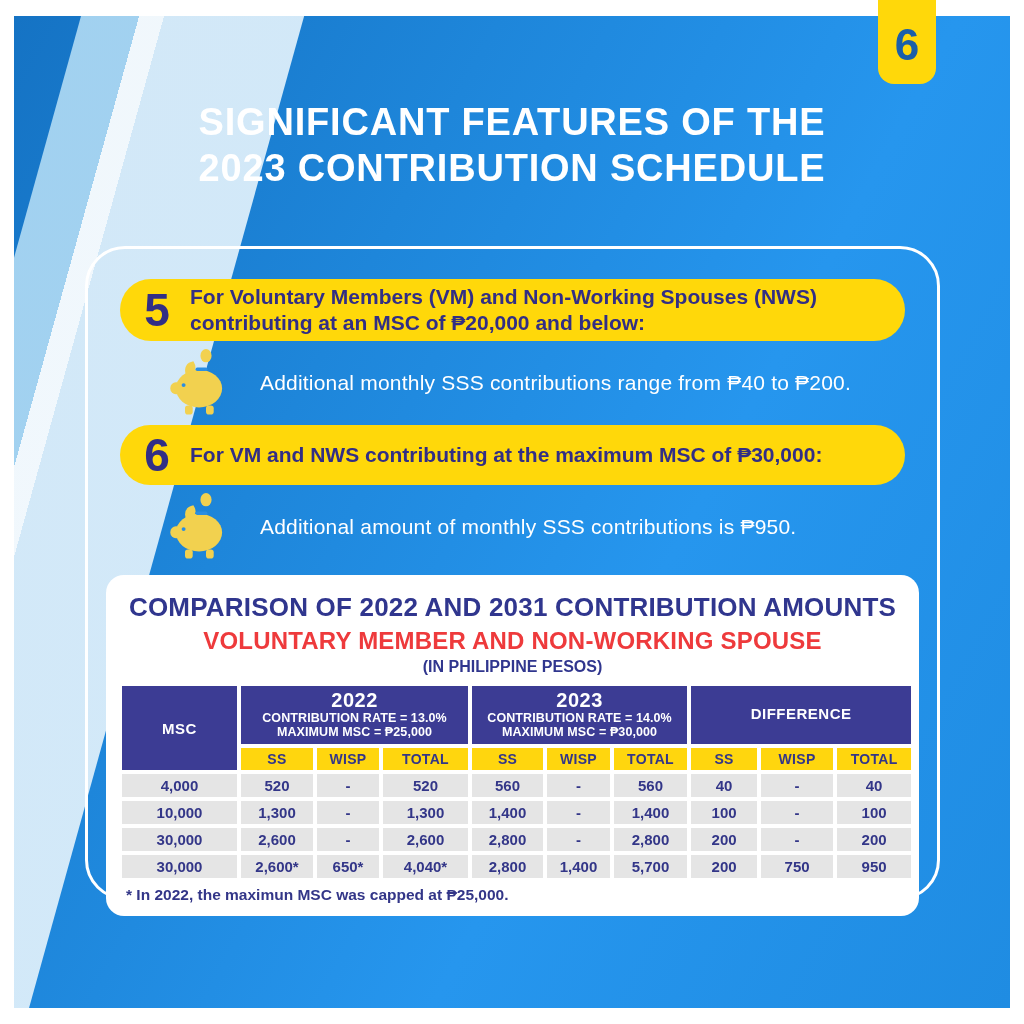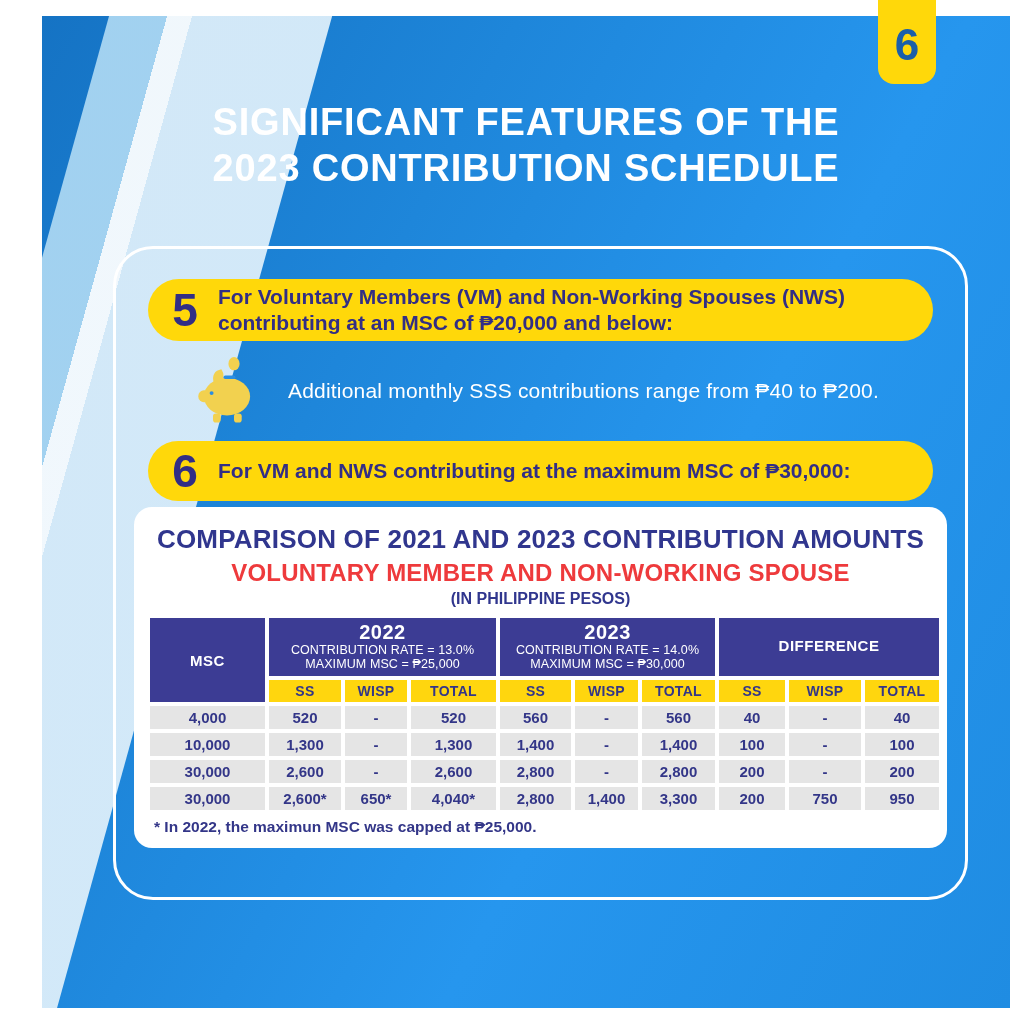--- a/index.html
+++ b/index.html
@@ -11,21 +11,20 @@
     overflow: hidden;
   }
   .page { position: absolute; inset: 0; }
 
   
   .canvas {
     position: absolute;
     top: 16px; left: 14px; right: 14px; bottom: 16px;
     background: linear-gradient(118deg, #1573c4 0%, #1e86da 32%, #2696ee 62%, #1f8ce2 100%);
     overflow: hidden;
-    margin-left: 28px;
   }
 
   
   .stripes {
     position: absolute;
     top: -90px; left: 92px;
     width: 215px; height: 1200px;
     transform: rotate(15.5deg);
     transform-origin: 0 0;
     background: linear-gradient(to right,
@@ -85,21 +84,21 @@
   }
   .pill-text {
     font-size: 21px; font-weight: bold; color: #322e85;
     line-height: 1.22; max-width: 705px;
   }
   .pill.single { min-height: 60px; }
 
   .note {
     display: flex; align-items: center;
     gap: 26px; padding-left: 44px;
-    height: 100px;
+    height: 84px;
   }
   .piggy { width: 70px; height: 74px; flex: none; }
   .note-text {
     font-size: 21px; color: #ffffff; font-weight: 400;
     letter-spacing: .2px;
   }
 
   
   .card {
     background: #ffffff;
@@ -119,21 +118,21 @@
     border-spacing: 4px;
     table-layout: fixed;
   }
   thead th {
     background: #3c3c94; color: #ffffff; font-weight: bold;
     vertical-align: middle;
   }
   th.msc-head { font-size: 15px; letter-spacing: .5px; }
   th.group { padding: 3px 2px 5px; }
   .gyear { display: block; font-size: 20px; font-weight: bold; letter-spacing: .5px; line-height: 1.1; }
-  .gline { display: block; font-size: 12.5px; font-weight: normal; line-height: 1.12; letter-spacing: .1px; }
+  .gline { display: block; font-size: 12.5px; font-weight: bold; line-height: 1.12; letter-spacing: .1px; }
   .diff-label { font-size: 15px; font-weight: bold; letter-spacing: .5px; }
   th.sub {
     background: #ffd60e; color: #333688;
     font-size: 14px; padding: 3px 0; letter-spacing: .3px;
   }
   tbody td {
     background: #e5e5e5; color: #333688;
     font-size: 15px; font-weight: bold;
     text-align: center; padding: 3px 0;
   }
@@ -173,23 +172,36 @@
           <rect x="45" y="30" width="17" height="5" rx="2.5" fill="#2b8ee2"></rect>
           <circle cx="28" cy="55" r="2.8" fill="#2b8ee2"></circle>
         </svg>
         <span class="note-text">Additional monthly SSS contributions range from ₱40 to ₱200.</span>
       </div>
 
       <div class="pill single">
         <span class="pill-num">6</span>
         <span class="pill-text">For VM and NWS contributing at the maximum MSC of ₱30,000:</span>
       </div>
+      <div class="note">
+        <svg class="piggy" viewBox="0 0 100 104" aria-hidden="true">
+          <ellipse cx="60" cy="13" rx="8" ry="9.5" fill="#f2d14f"></ellipse>
+          <ellipse cx="50" cy="60" rx="33" ry="27" fill="#f2d14f"></ellipse>
+          <path d="M31 40 q-4 -16 11 -19 q7 11 -2 17 z" fill="#f2d14f"></path>
+          <rect x="9" y="51" width="17" height="17" rx="8" fill="#f2d14f"></rect>
+          <rect x="30" y="84" width="11" height="13" rx="4" fill="#f2d14f"></rect>
+          <rect x="60" y="84" width="11" height="13" rx="4" fill="#f2d14f"></rect>
+          <rect x="45" y="30" width="17" height="5" rx="2.5" fill="#2b8ee2"></rect>
+          <circle cx="28" cy="55" r="2.8" fill="#2b8ee2"></circle>
+        </svg>
+        <span class="note-text">Additional amount of monthly SSS contributions is ₱950.</span>
+      </div>
 
       <div class="card">
-        <div class="card-title">COMPARISON OF 2021 AND 2023 CONTRIBUTION AMOUNTS</div>
+        <div class="card-title">COMPARISON OF 2022 AND 2031 CONTRIBUTION AMOUNTS</div>
         <div class="card-subtitle">VOLUNTARY MEMBER AND NON-WORKING SPOUSE</div>
         <div class="card-unit">(IN PHILIPPINE PESOS)</div>
 
         <table>
           <colgroup>
             <col style="width:115px">
             <col style="width:72px">
               <col style="width:62px">
               <col style="width:85px">
             <col style="width:71px">
@@ -265,21 +277,21 @@
                 <td>-</td>
                 <td>200</td>
               </tr>
               <tr>
                 <td>30,000</td>
                 <td>2,600*</td>
                 <td>650*</td>
                 <td>4,040*</td>
                 <td>2,800</td>
                 <td>1,400</td>
-                <td>3,300</td>
+                <td>5,700</td>
                 <td>200</td>
                 <td>750</td>
                 <td>950</td>
               </tr>
             </tbody>
         </table>
 
         <div class="footnote">* In 2022, the maximun MSC was capped at ₱25,000.</div>
       </div>
 

